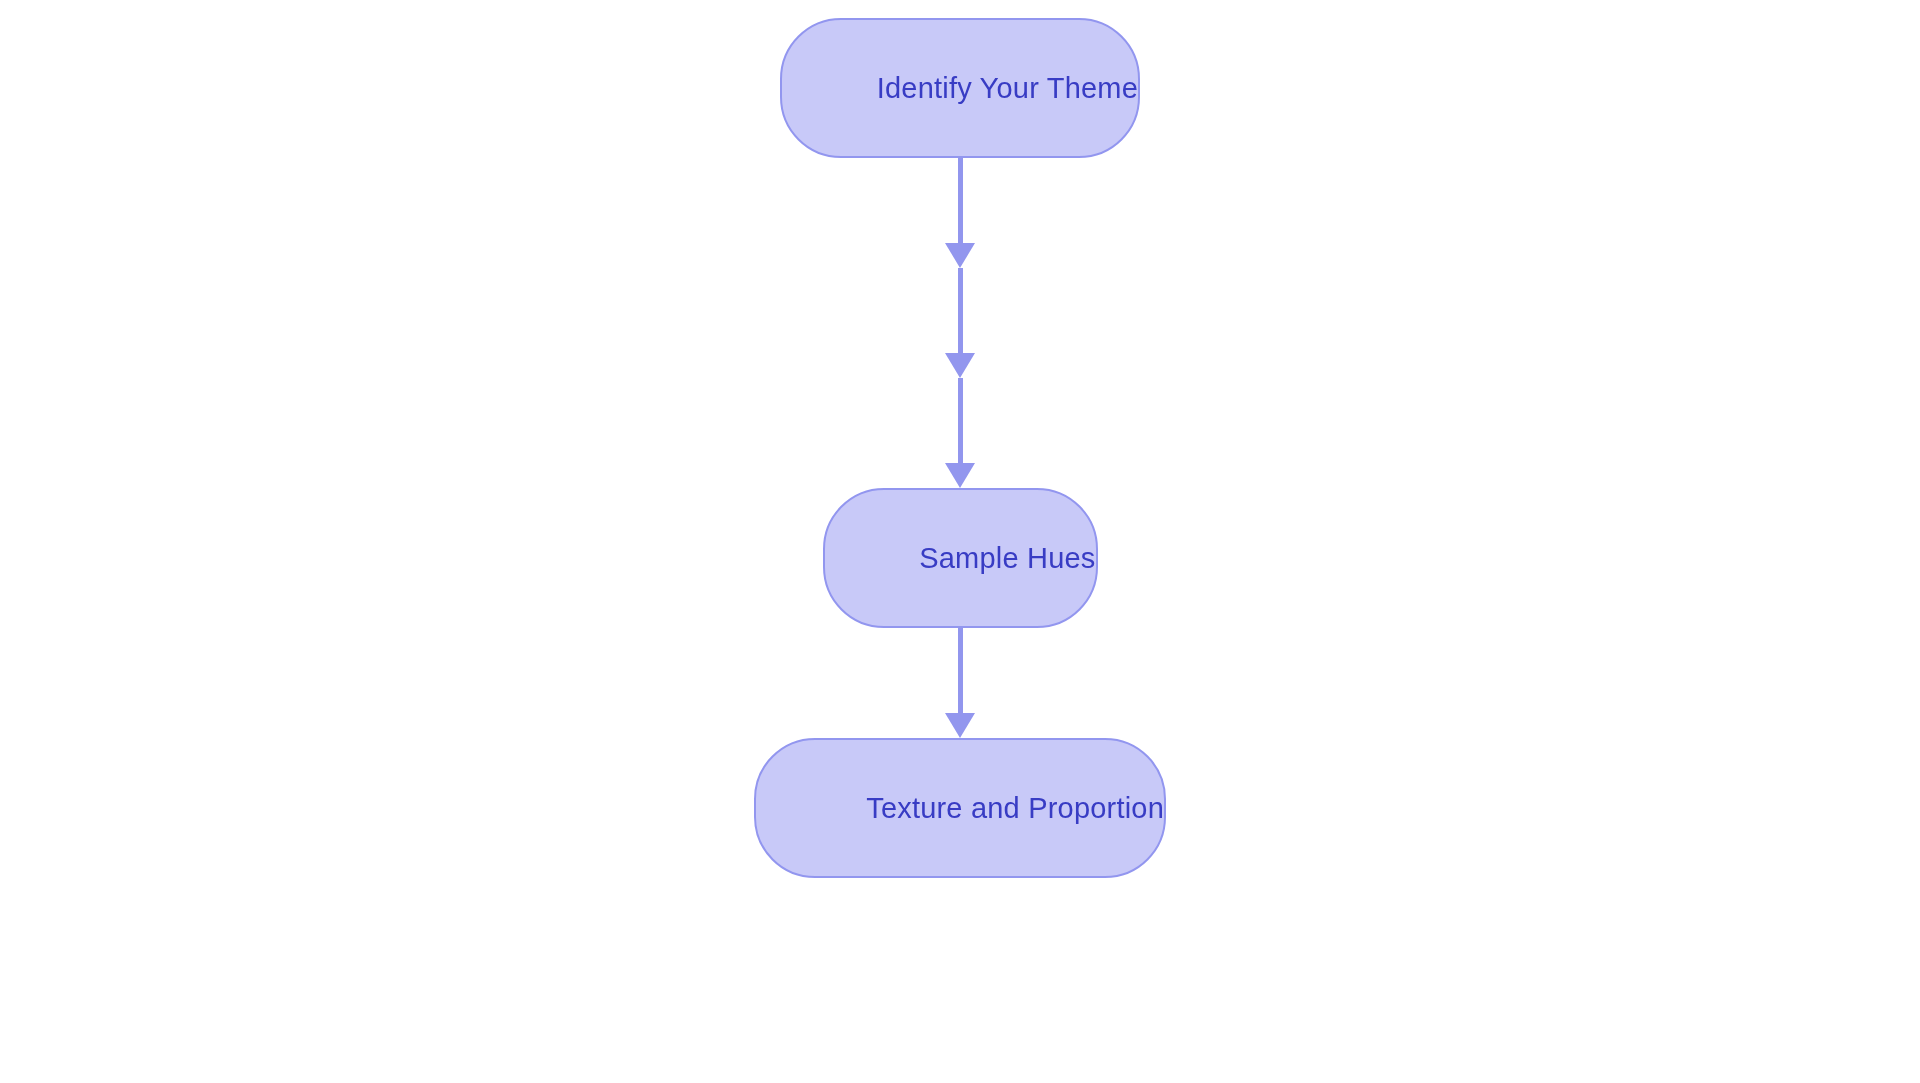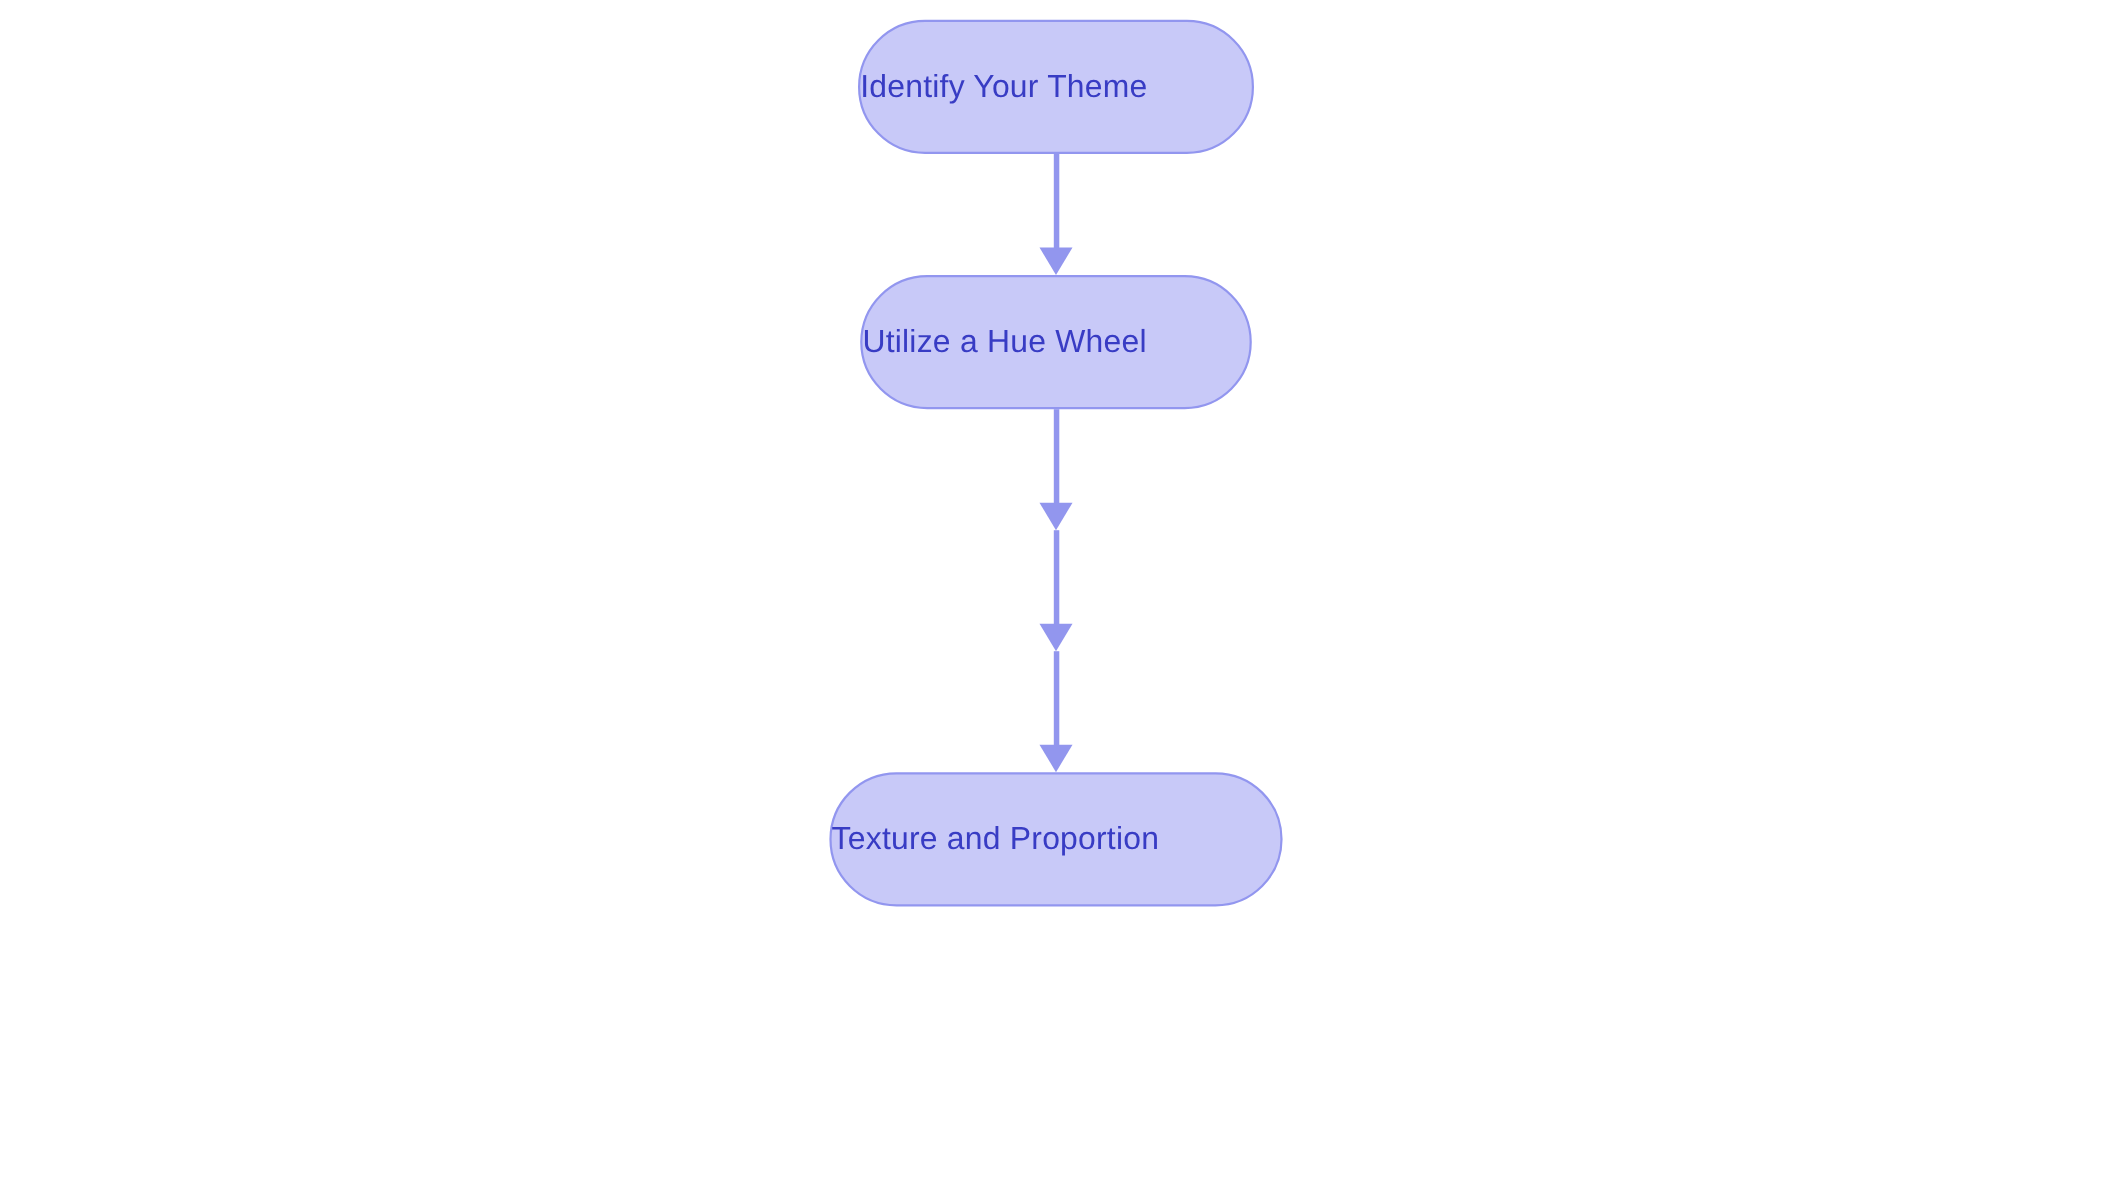--- a/index.html
+++ b/index.html
@@ -17,27 +17,27 @@
     height:1083px;
     background:var(--bg);
     display:flex;
     flex-direction:column;
     align-items:center;
     padding-top:18px;
     overflow:hidden;
     font-family:"Liberation Sans", sans-serif;
   }
   .node{
-    height:122px;
+    height:140px;
     border-radius:61px;
     background:var(--node-fill);
     border:2px solid var(--node-border);
     display:flex;
     align-items:center;
-    justify-content:flex-start;
+    justify-content:flex-end;
     flex:0 0 auto;
   }
   .node-label{
     font-size:29px;
     color:var(--node-text);
     letter-spacing:0.2px;
     white-space:nowrap;
   }
   .n1{width:360px;}
   .n2{width:356px;}
@@ -72,35 +72,35 @@
 
   <div class="node n1">
     <span class="node-label">Identify Your Theme</span>
   </div>
 
   <div class="connector">
     <div class="stem"></div>
     <div class="arrowhead"></div>
   </div>
 
-  <div class="node n2">
-    <span class="node-label">Utilize a Hue Wheel</span>
-  </div>
 
   <div class="connector">
     <div class="stem"></div>
     <div class="arrowhead"></div>
   </div>
 
 
   <div class="connector">
     <div class="stem"></div>
     <div class="arrowhead"></div>
   </div>
 
+  <div class="node n4">
+    <span class="node-label">Sample Hues</span>
+  </div>
 
   <div class="connector">
     <div class="stem"></div>
     <div class="arrowhead"></div>
   </div>
 
   <div class="node n5">
     <span class="node-label">Texture and Proportion</span>
   </div>
 

